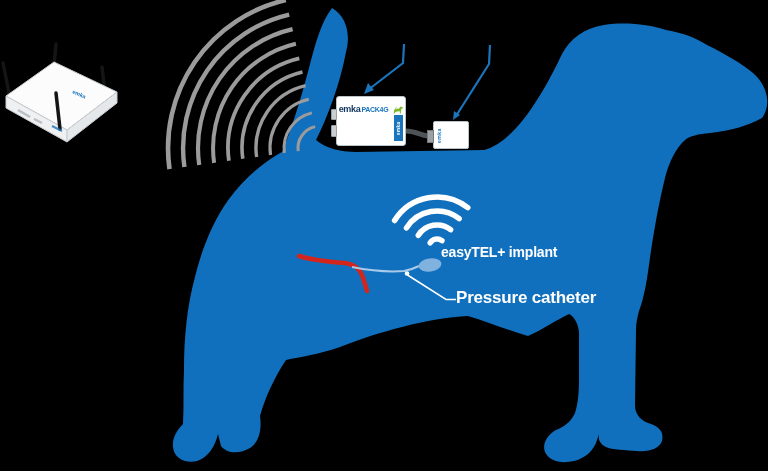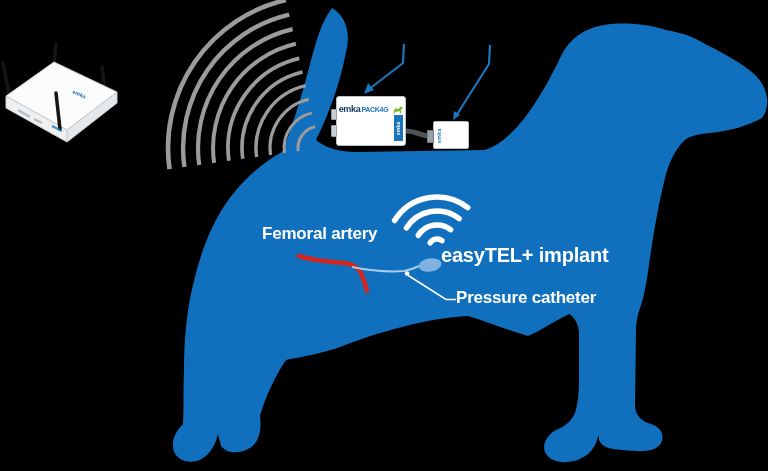--- a/index.html
+++ b/index.html
@@ -12,21 +12,21 @@
   }
   .base-svg{position:absolute;left:0;top:0;}
   .lbl{
     position:absolute;
     color:var(--label_white,#fff);
     font-weight:bold;
     white-space:nowrap;
     letter-spacing:-0.2px;
   }
   #lbl-femoral{left:262px;top:224px;font-size:17px;}
-  #lbl-implant{left:441px;top:244px;font-size:20px;}
+  #lbl-implant{left:441px;top:244px;font-size:14px;}
   #lbl-catheter{left:456px;top:288px;font-size:17px;text-align:right;}
   .device{
     position:absolute;
     background:var(--device_white,#fff);
     border:1px solid #b9c3ca;
     box-sizing:border-box;
   }
   #pack{left:336px;top:96px;width:70px;height:50px;border-radius:3px;}
   .brand-row{
     margin-top:7px;
@@ -163,17 +163,16 @@
       </svg>
     </div>
     <div class="v-strip" id="pack-side">emka</div>
   </div>
 
   <div class="device" id="transmitter">
     <div id="tx-connector"></div>
     <div class="v-strip" id="tx-side">emka</div>
   </div>
 
-  <div class="lbl" id="lbl-femoral">Femoral artery</div>
   <div class="lbl" id="lbl-implant">easyTEL+ implant</div>
   <div class="lbl" id="lbl-catheter">Pressure catheter</div>
 
 </div>
 
 </body></html>

